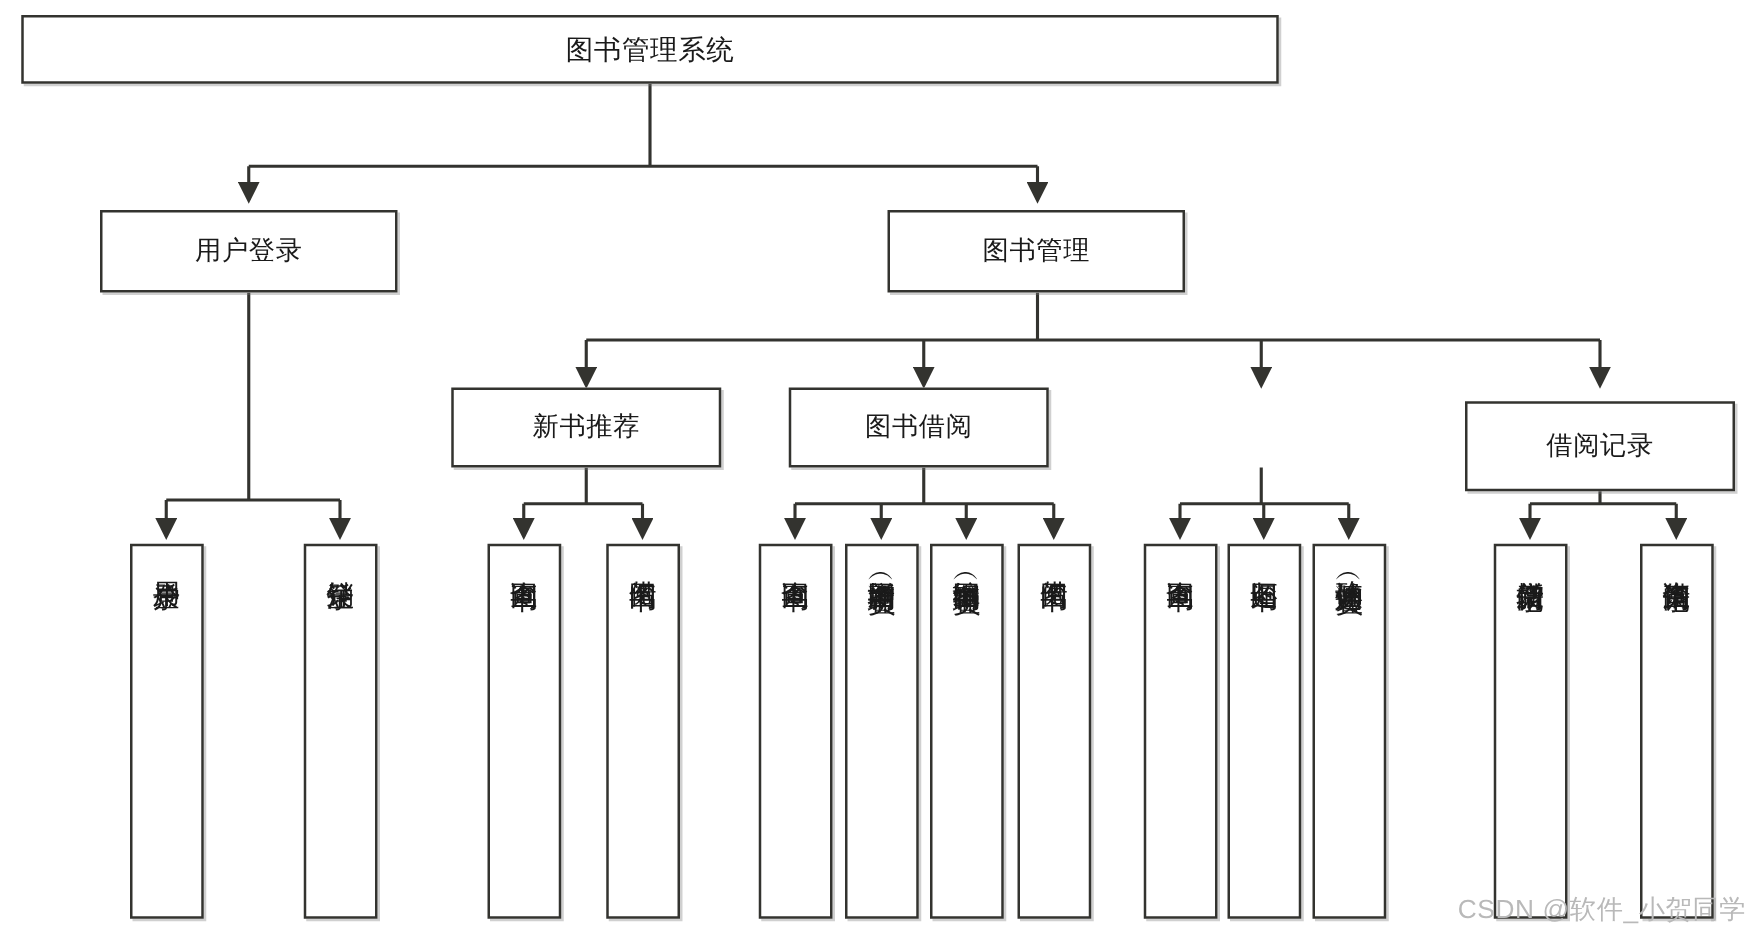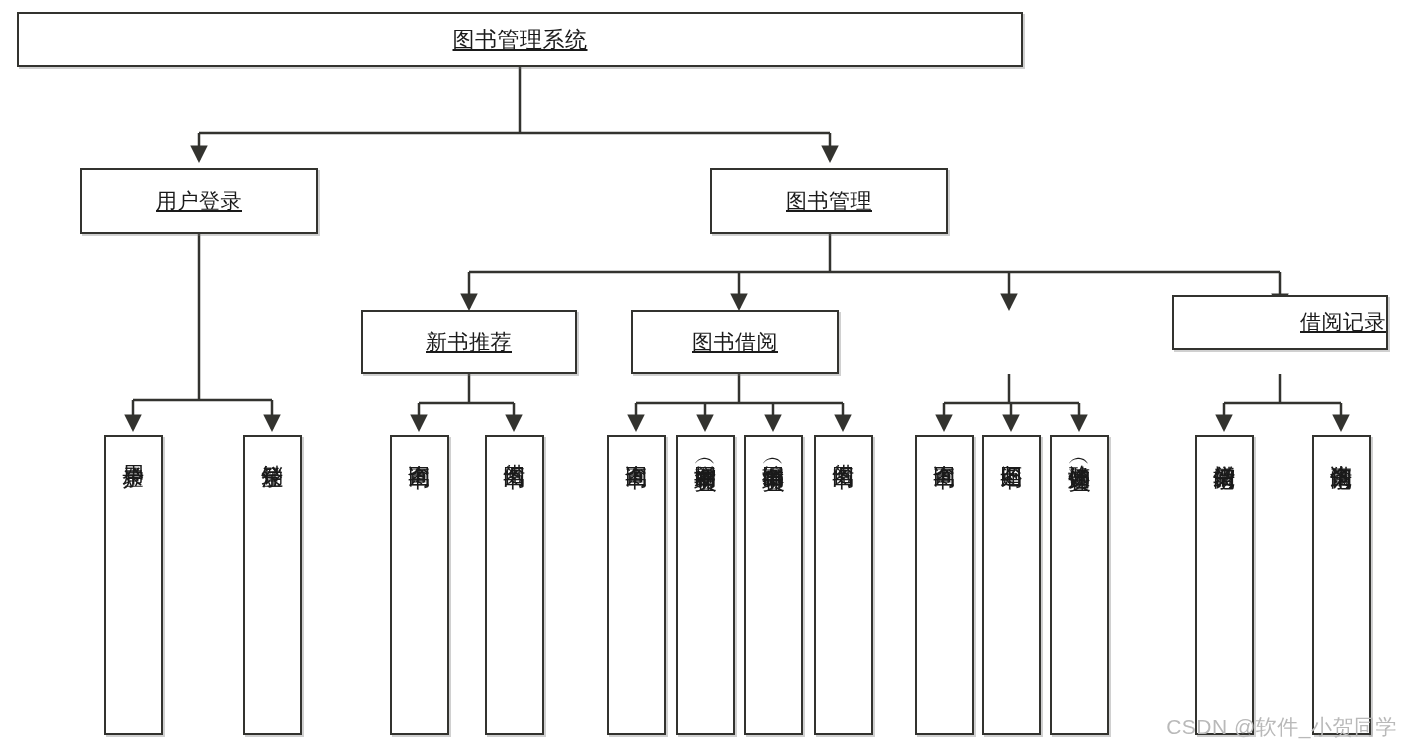--- a/index.html
+++ b/index.html
@@ -37,21 +37,20 @@
     box-shadow: 2px 2px 0 rgba(120,120,120,0.35);
   }
   .node .lbl {
     display: block;
     text-align: center;
     line-height: 1.18;
     letter-spacing: 0.5px;
   }
   .node.horiz .lbl {
     font-size: 21px;
-    text-decoration: underline;
   }
   .node.root .lbl {
     font-size: 22px;
   }
   .node.vert {
     align-items: flex-start;
     padding-top: 10px;
   }
   .node.vert .lbl {
     writing-mode: vertical-rl;
@@ -137,21 +136,21 @@
   <div class="node horiz" style="left:710px; top:168px; width:238px; height:66px;">
     <span class="lbl">图书管理</span>
   </div>
 
   <div class="node horiz" style="left:361px; top:310px; width:216px; height:64px;">
     <span class="lbl">新书推荐</span>
   </div>
   <div class="node horiz" style="left:631px; top:310px; width:208px; height:64px;">
     <span class="lbl">图书借阅</span>
   </div>
-  <div class="node horiz" style="left:1172px; top:295px; width:216px; height:55px;justify-content:flex-end;">
+  <div class="node horiz" style="left:1172px; top:321px; width:216px; height:72px;">
     <span class="lbl">借阅记录</span>
   </div>
 
   <div class="node vert" style="left:104px; top:435px; width:59px; height:300px;">
     <span class="lbl">用户登录</span>
   </div>
   <div class="node vert" style="left:243px; top:435px; width:59px; height:300px;">
     <span class="lbl">注销登录</span>
   </div>
 

